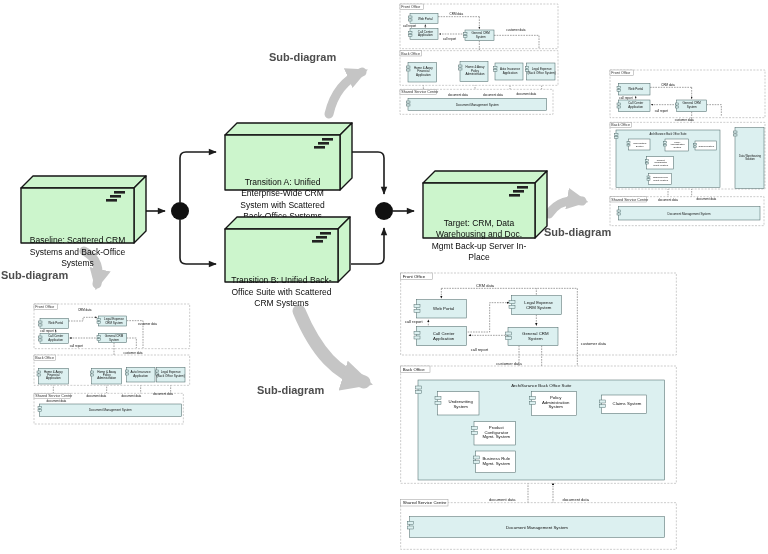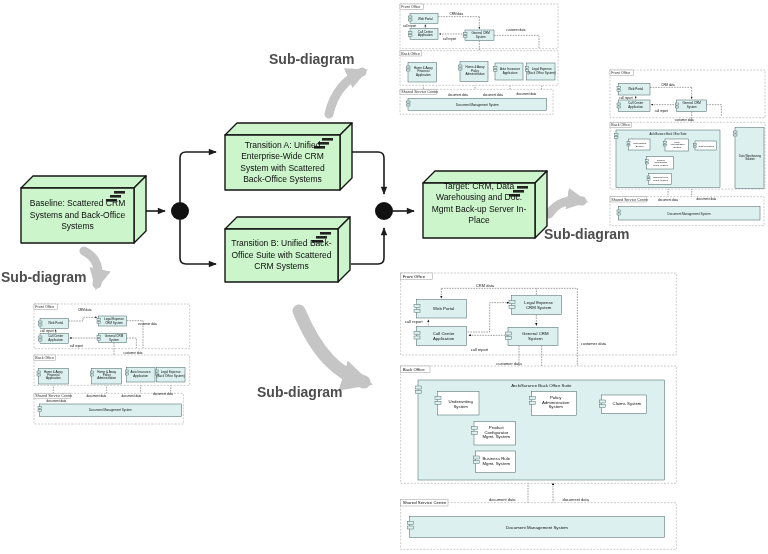--- a/index.html
+++ b/index.html
@@ -5,22 +5,22 @@
   html,body{margin:0;padding:0;background:#fff;}
   .canvas{position:relative;width:768px;height:554px;background:#fff;overflow:hidden;
           font-family:"Liberation Sans",sans-serif;}
   .layer{position:absolute;left:0;top:0;}
   
   .plateau{position:absolute;}
   .plateau svg{position:absolute;left:0;top:0;}
   .pshape{fill:#ccf5cc;stroke:#151515;stroke-width:1.4;stroke-linejoin:round;}
   .pbar{fill:#222;}
   .plabel{position:absolute;display:flex;align-items:center;justify-content:center;
-          text-align:center;font-size:8.5px;line-height:11.5px;color:#0d0d0d;padding:0 3px;box-sizing:border-box;}
-  .subdiagram-label{position:absolute;font-size:14px;font-weight:bold;color:#4d4d4d;white-space:nowrap;}
+          text-align:center;font-size:8.5px;line-height:11.5px;color:#0d0d0d;padding:0 3px;box-sizing:border-box;margin-top:37px;}
+  .subdiagram-label{position:absolute;font-size:11px;font-weight:bold;color:#4d4d4d;white-space:nowrap;}
   
   .thumb{position:absolute;overflow:visible;}
   .grp{fill:#ffffff;stroke:#9a9a9a;stroke-width:1.5;stroke-dasharray:6 4;}
   .gtab{fill:#ffffff;stroke:#9a9a9a;stroke-width:1.5;}
   .cbox{fill:#dcf0f0;stroke:#4d6868;stroke-width:1.6;}
   .cwhite{fill:#ffffff;stroke:#4d6868;stroke-width:1.6;}
   .ctab{fill:#dcf0f0;stroke:#4d6868;stroke-width:1.4;}
   .dash{fill:none;stroke:#3a3a3a;stroke-width:1.4;stroke-dasharray:5 3;}
   .sol{fill:none;stroke:#5a6a6a;stroke-width:1.4;}
   text{font-family:"Liberation Sans",sans-serif;fill:#111;}

